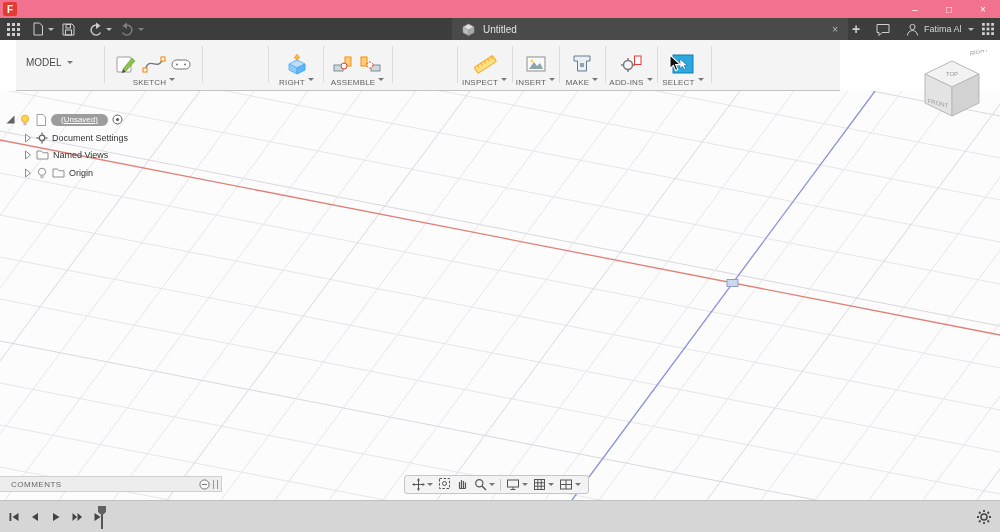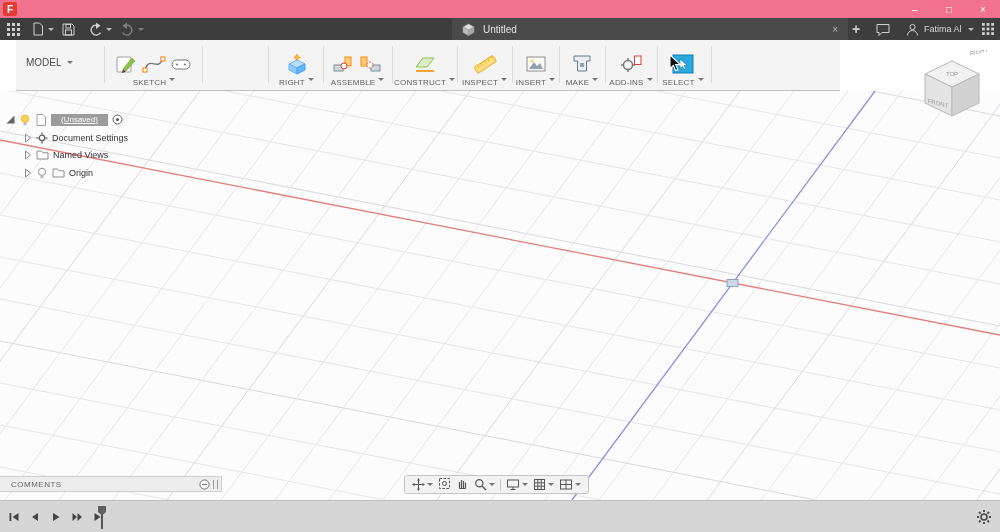--- a/index.html
+++ b/index.html
@@ -46,21 +46,21 @@
   
   #canvas{left:0;top:91px;width:1000px;height:409px;background:var(--canvas,#fcfcfd);}
   #grid-svg{position:absolute;left:0;top:0;pointer-events:none;}
 
   
   #browser-header{position:absolute;left:0;top:1px;width:218px;height:15px;background:#ededed;
     border:1px solid #cfcfcf;border-left:none;box-sizing:border-box;display:flex;align-items:center;z-index:5;}
   #browser-header .hdr-label{font-size:8px;color:#555;letter-spacing:.6px;margin-left:5px;flex:1;}
   .grip{width:3px;height:9px;border-left:1px solid #9a9a9a;border-right:1px solid #9a9a9a;margin:0 3px;}
   .trow{position:absolute;display:flex;align-items:center;gap:4px;font-size:9px;color:#333;height:15px;z-index:5;}
-  .root-pill{background:#9c9c9c;color:#fff;padding:1px 10px 2px 10px;font-size:8px;border-radius:0;text-decoration:underline;}
+  .root-pill{background:#9c9c9c;color:#fff;padding:1px 10px 2px 10px;font-size:8px;border-radius:6px;text-decoration:underline;}
 
   
   #comments-bar{position:absolute;left:0;top:385px;width:222px;height:16px;background:#ededed;
     border:1px solid #cfcfcf;border-left:none;box-sizing:border-box;display:flex;align-items:center;z-index:5;}
   #comments-bar .hdr-label{font-size:8px;color:#666;letter-spacing:.5px;margin-left:11px;flex:1;}
 
   
   #navbar{position:absolute;left:404px;top:384px;height:19px;display:flex;align-items:center;
     gap:5px;padding:0 7px;background:rgba(243,243,243,.97);border:1px solid #c6c6c6;
     border-radius:3px;box-sizing:border-box;z-index:5;}
@@ -268,34 +268,20 @@
           <circle cx="11" cy="12" r="3" fill="#fff" stroke="#e53935" stroke-dasharray="2 1.2"></circle>
         </svg>
       </div>
     </div>
     <div class="rlabel">
       <span>ASSEMBLE</span>
       <span class="caret"></span>
     </div>
   </div>
 
-  <div class="rgroup" style="left:378px;width:61px">
-    <div class="ricons">
-      <div class="ricon">
-        <svg width="24" height="22">
-          <polygon points="3,14 10,5 21,5 14,14" fill="#dcedc8" stroke="#8bc34a"></polygon>
-          <line x1="3" y1="18" x2="21" y2="18" stroke="#fb8c00" stroke-width="1.6"></line>
-        </svg>
-      </div>
-    </div>
-    <div class="rlabel">
-      <span>CONSTRUCT</span>
-      <span class="caret"></span>
-    </div>
-  </div>
 
   <div class="rgroup" style="left:443px;width:51px">
     <div class="ricons">
       <div class="ricon">
         <svg width="24" height="22">
           <g transform="rotate(-33 12 11)">
             <rect x="1" y="8" width="22" height="7" rx="1" fill="#ffe082" stroke="#f9a825"></rect>
             <path d="M5 8 v3 M9 8 v3 M13 8 v3 M17 8 v3 M21 8 v3" stroke="#f9a825" fill="none"></path>
           </g>
         </svg>

